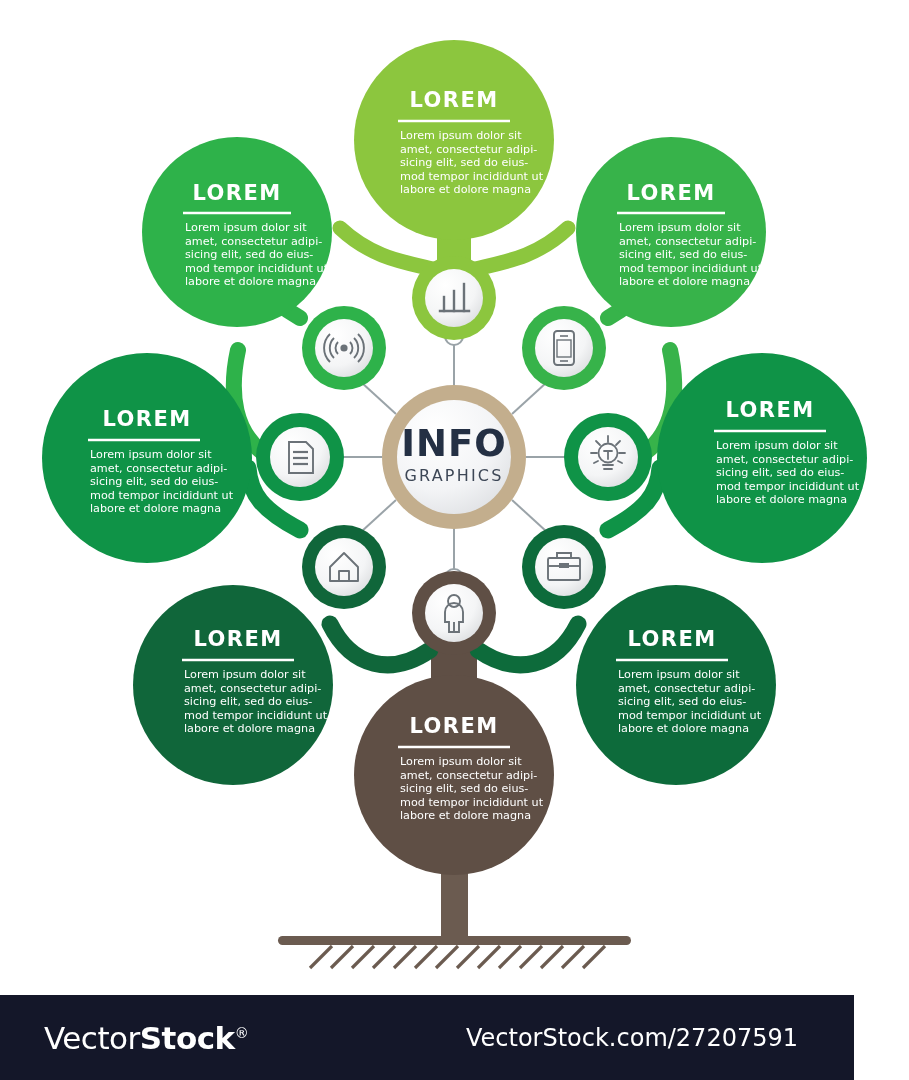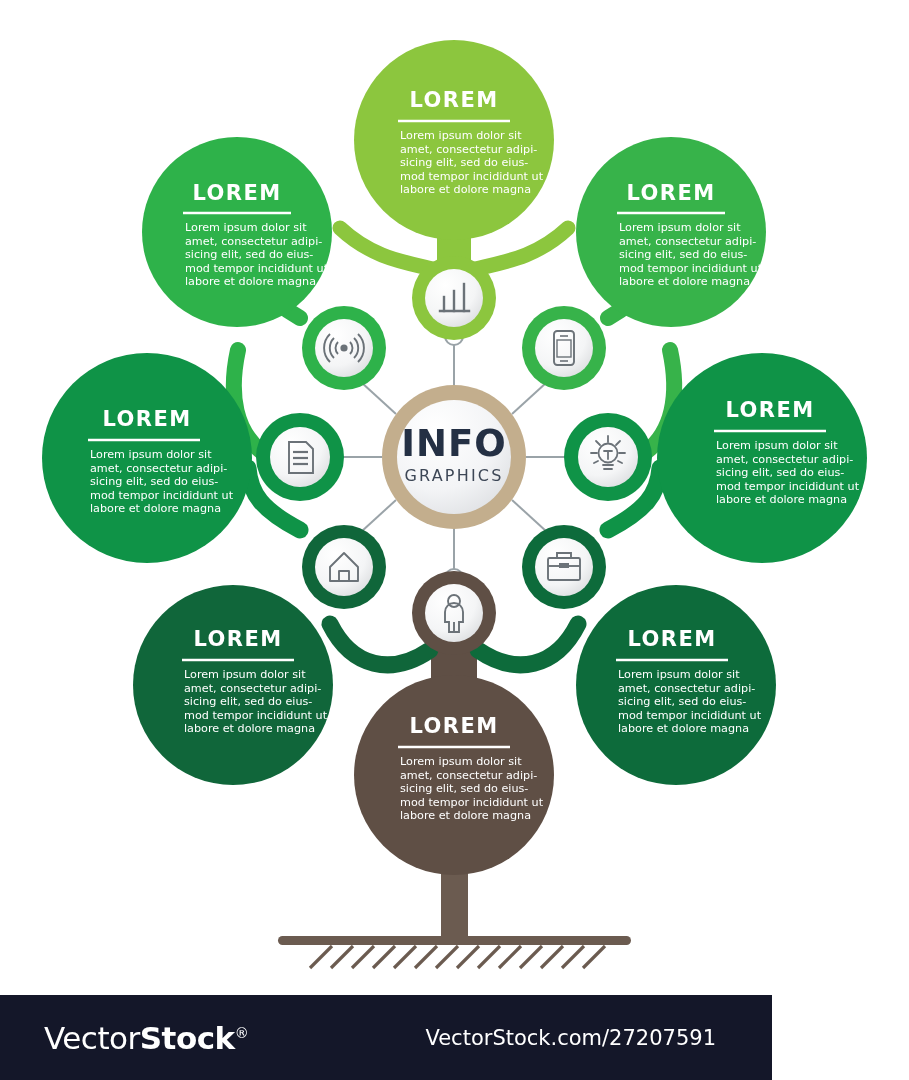--- a/index.html
+++ b/index.html
@@ -26,41 +26,41 @@
     fill:#243044;
     letter-spacing:1px;
   }
   .hub-sub{
     font-family:"DejaVu Sans", sans-serif;
     fill:#3d4756;
     letter-spacing:2.2px;
   }
   #footer{
     position:absolute;left:0;top:995px;
-    width:772px;height:85px;
+    width:854px;height:85px;
     background:#141729;
     display:flex;align-items:center;
     justify-content:space-between;
     box-sizing:border-box;
     padding:0 34px 0 44px;
   }
   .vs-logo{
     color:#ffffff;
     font-family:"DejaVu Sans", sans-serif;
     font-size:31px;
     letter-spacing:-0.5px;
     white-space:nowrap;
   }
   .vs-logo .thin{font-weight:400;}
   .vs-logo .bold{font-weight:bold;}
   .vs-logo .reg{font-size:14px;vertical-align:super;font-weight:400;}
   .vs-url{
     color:#ffffff;
     font-family:"DejaVu Sans", sans-serif;
-    font-size:21px;
+    font-size:24px;
     white-space:nowrap;
     padding-right:22px;
   }
 </style>
 </head>
 <body>
 
 <div id="stage">
 
   <svg id="art" viewBox="0 0 909 995">

